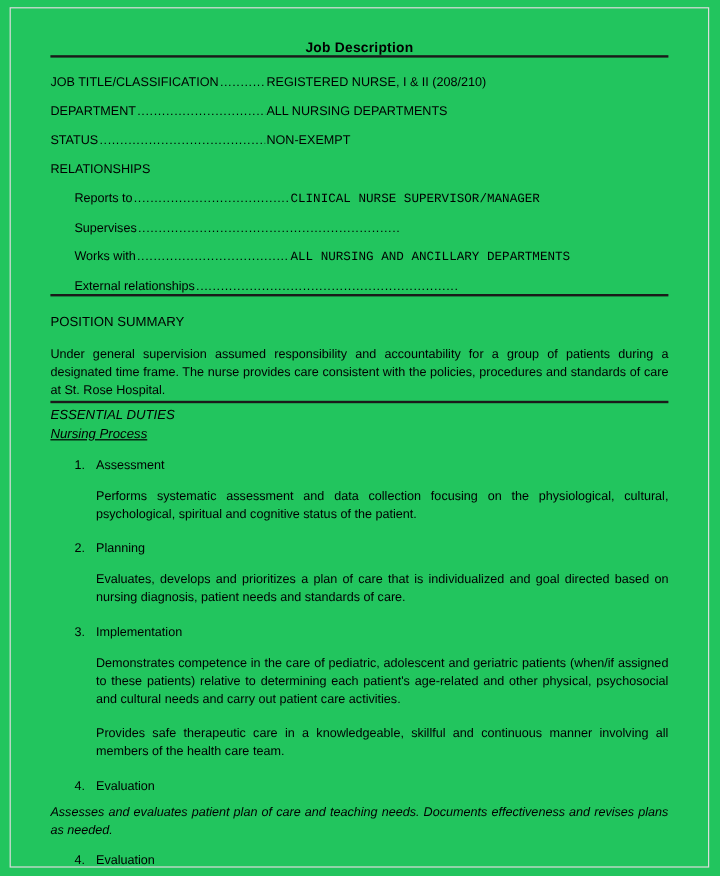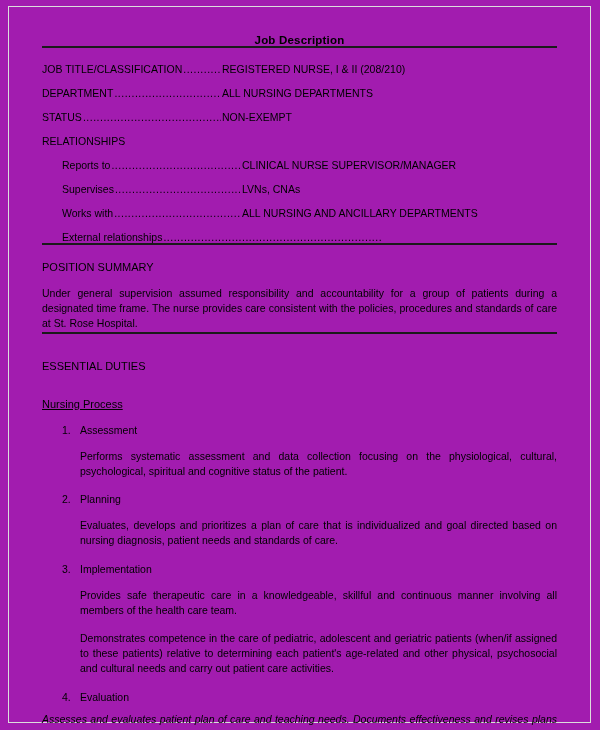--- a/index.html
+++ b/index.html
@@ -9,21 +9,21 @@
   }
   body {
     font-family: "Liberation Sans", sans-serif;
     color: #000000;
   }
   .page {
     position: relative;
     width: 600px;
     height: 730px;
     box-sizing: border-box;
-    background: #a21caf;
+    background: #22c55e;
     overflow: hidden;
   }
   .page-border {
     position: absolute;
     left: 8px;
     top: 6px;
     width: 583px;
     height: 717px;
     border: 1px solid #dcdcdc;
     box-sizing: border-box;
@@ -76,31 +76,32 @@
   .field-row .f-value {
     flex: 0 0 auto;
     width: 335px;
     text-align: left;
   }
   .field-row.sub {
     margin-left: 20px;
   }
   .field-row.sub .f-value {
     width: 315px;
+    font-family: Liberation Mono, monospace;
   }
   .plain-row {
     font-size: 10.5px;
     margin-top: 12px;
   }
 
   .section-head {
     font-size: 11px;
     margin-top: 16px;
   }
-  .section-head.tight { margin-top: 26px; }
+  .section-head.tight { margin-top: 4px; font-style: italic; }
 
   .underlined {
     text-decoration: underline;
   }
 
   p.body {
     font-size: 10.5px;
     line-height: 1.45;
     text-align: justify;
     margin: 13px 0 0 0;
@@ -179,21 +180,20 @@
     <div class="plain-row">RELATIONSHIPS</div>
 
     <div class="field-row sub">
       <span class="f-label">Reports to</span>
       <span class="leader">................................................................</span>
       <span class="f-value">CLINICAL NURSE SUPERVISOR/MANAGER</span>
     </div>
     <div class="field-row sub">
       <span class="f-label">Supervises</span>
       <span class="leader">................................................................</span>
-      <span class="f-value">LVNs, CNAs</span>
     </div>
     <div class="field-row sub">
       <span class="f-label">Works with</span>
       <span class="leader">................................................................</span>
       <span class="f-value">ALL NURSING AND ANCILLARY DEPARTMENTS</span>
     </div>
     <div class="field-row sub">
       <span class="f-label">External relationships</span>
       <span class="leader">................................................................</span>
     </div>
@@ -215,22 +215,22 @@
         <p class="body">Performs systematic assessment and data collection focusing on the physiological, cultural, psychological, spiritual and cognitive status of the patient.</p>
       </li>
       <li>
         <span class="num">2.</span>
         <span class="item-title">Planning</span>
         <p class="body">Evaluates, develops and prioritizes a plan of care that is individualized and goal directed based on nursing diagnosis, patient needs and standards of care.</p>
       </li>
       <li>
         <span class="num">3.</span>
         <span class="item-title">Implementation</span>
+        <p class="body">Demonstrates competence in the care of pediatric, adolescent and geriatric patients (when/if assigned to these patients) relative to determining each patient's age-related and other physical, psychosocial and cultural needs and carry out patient care activities.</p>
         <p class="body">Provides safe therapeutic care in a knowledgeable, skillful and continuous manner involving all members of the health care team.</p>
-        <p class="body">Demonstrates competence in the care of pediatric, adolescent and geriatric patients (when/if assigned to these patients) relative to determining each patient's age-related and other physical, psychosocial and cultural needs and carry out patient care activities.</p>
       </li>
     </ol>
 
     <div class="eval-block">
       <div class="eval-item">
         <span class="num">4.</span>
         <span class="item-title">Evaluation</span>
       </div>
       <p class="body">Assesses and evaluates patient plan of care and teaching needs.   Documents effectiveness and revises plans as needed.</p>
     </div>

